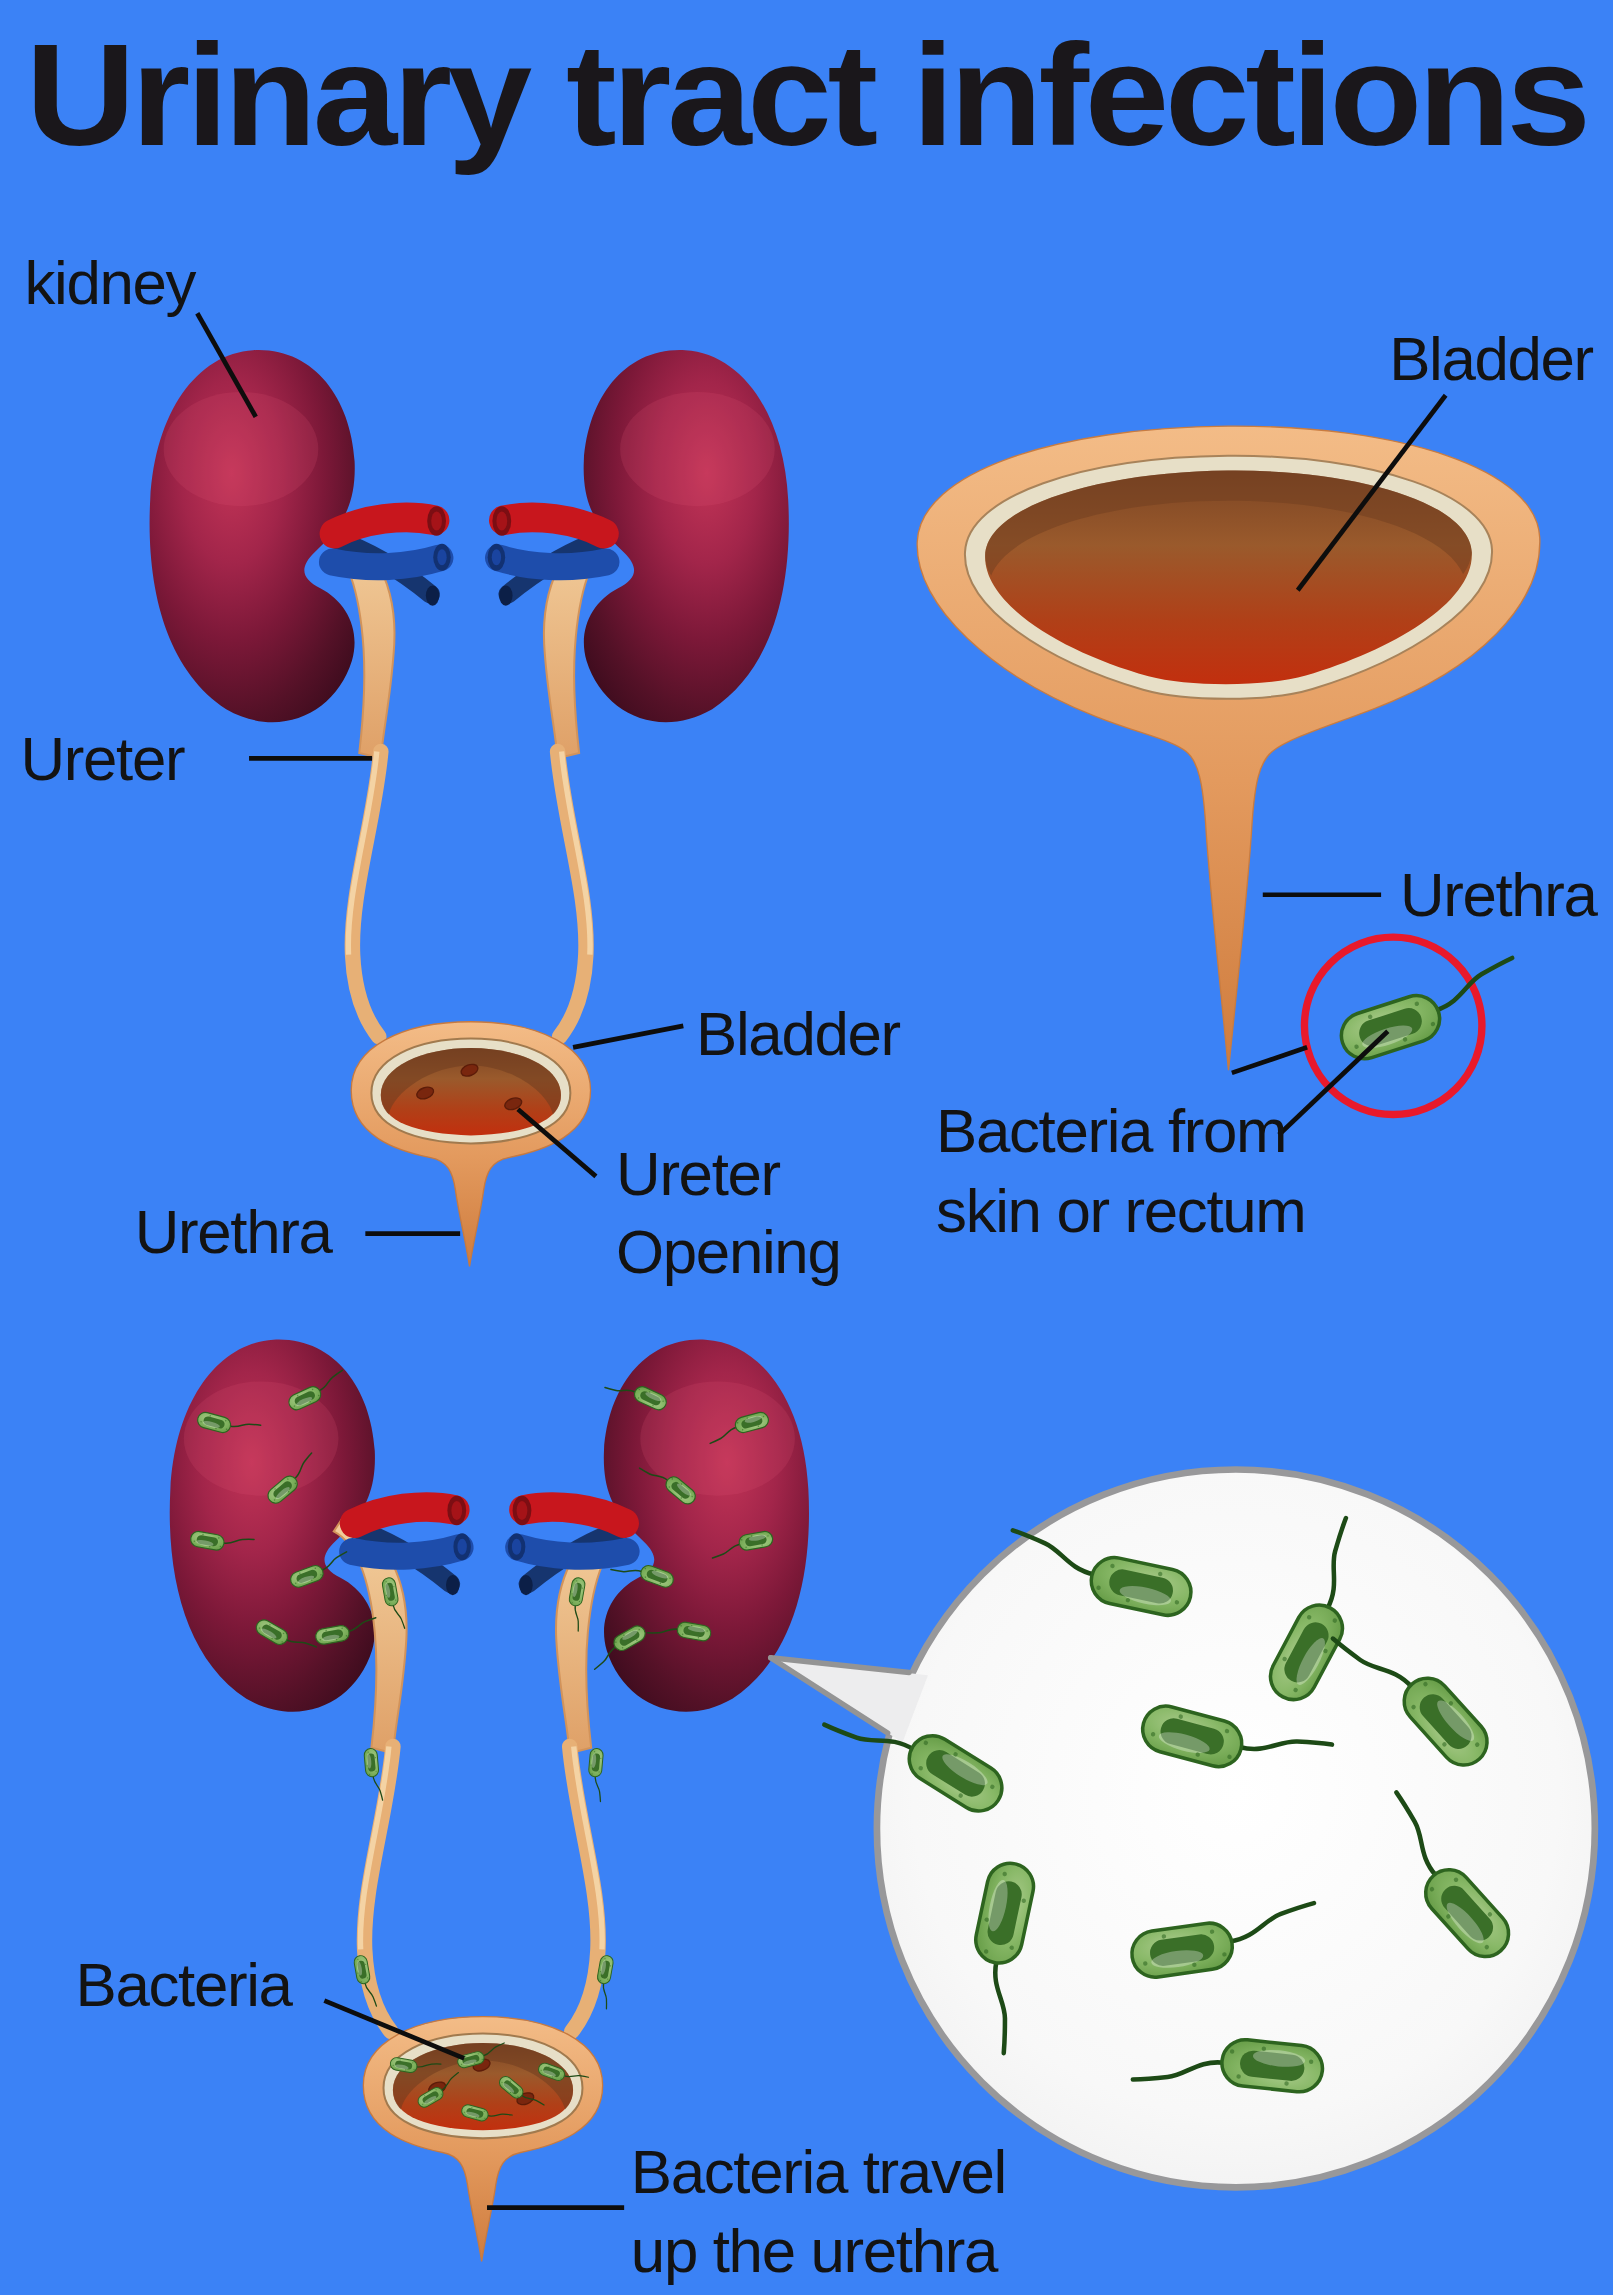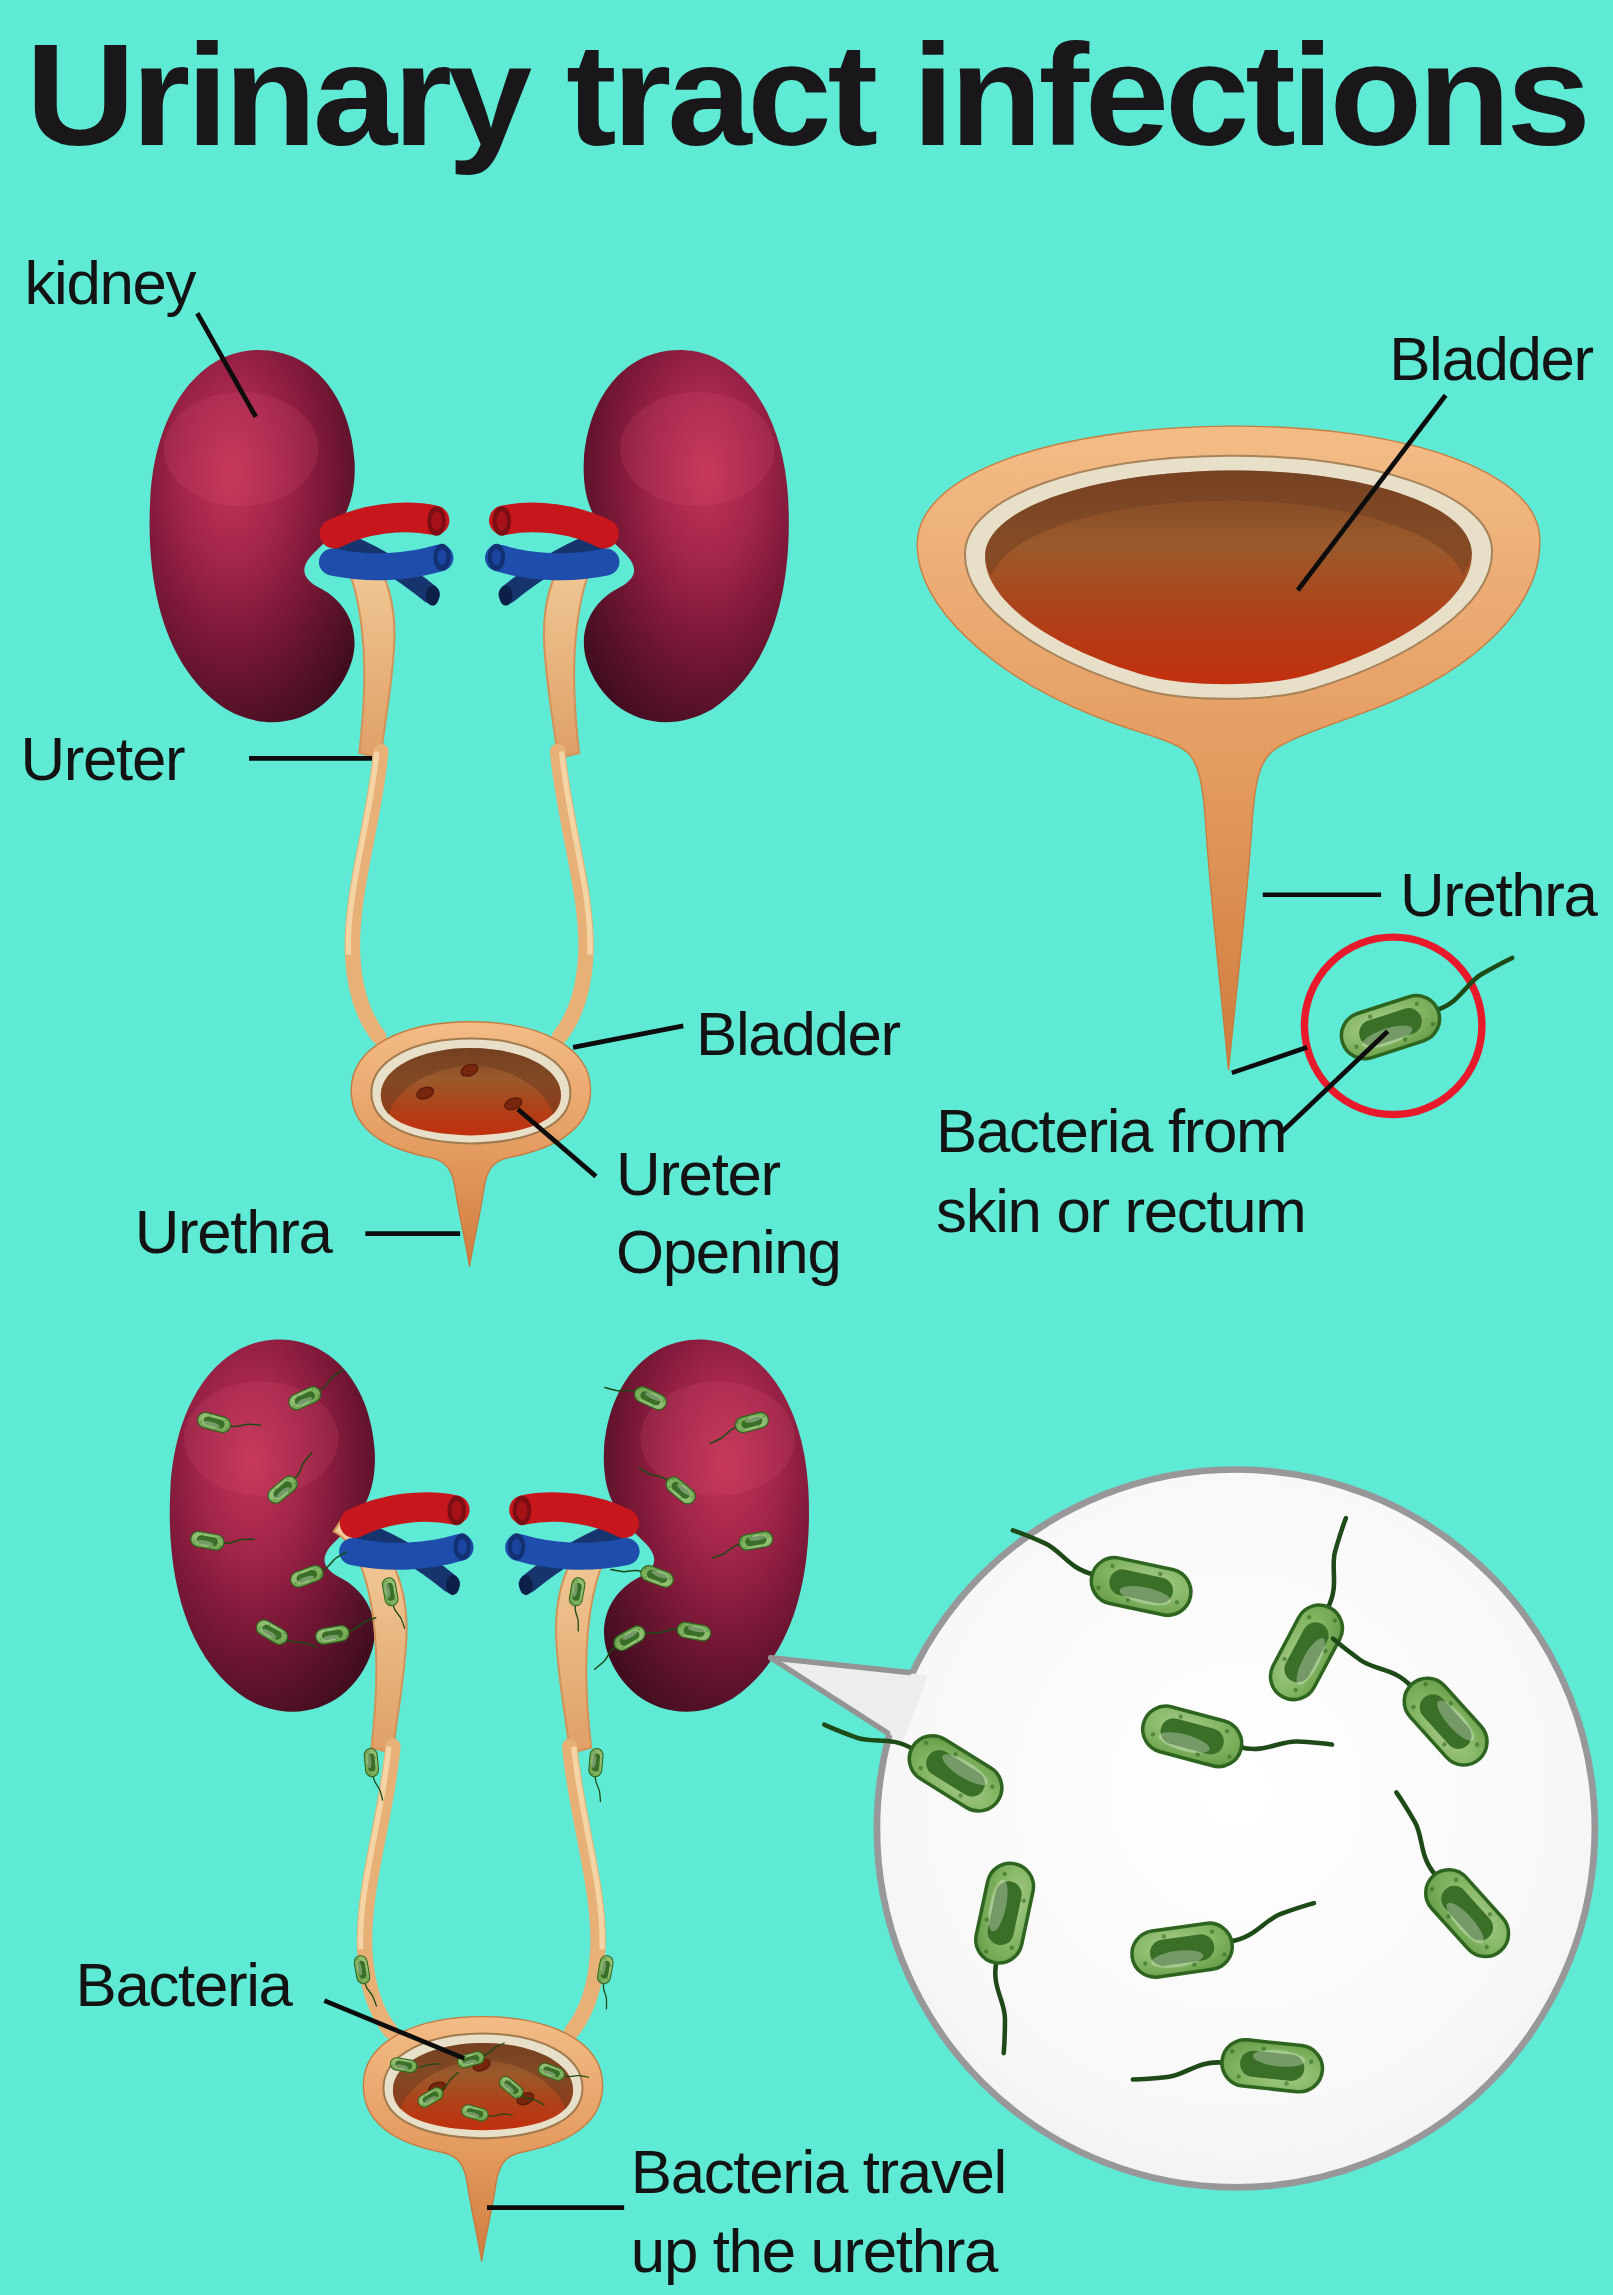--- a/index.html
+++ b/index.html
@@ -1,16 +1,16 @@
 <!DOCTYPE html>
 <html style="font-size:10.8px"><head>
 <meta charset="utf-8">
 <style>
   html,body{margin:0;padding:0;background:#ffffff;}
-  .stage{position:relative;width:1614px;height:2295px;background:#5eead4;overflow:hidden;
+  .stage{position:relative;width:1614px;height:2295px;background:#3b82f6;overflow:hidden;
          font-family:"Liberation Sans","DejaVu Sans",sans-serif;}
   .stage svg{position:absolute;left:0;top:0;display:block;}
   text{fill:#131313;font-family:"Liberation Sans","DejaVu Sans",sans-serif;}
   .lbl{font-size:92px;letter-spacing:-2px;}
   .ttl{font-size:215px;font-weight:bold;letter-spacing:-6px;fill:#1a171b;}
 </style>
 </head>
 <body>
 
 <div class="stage">

